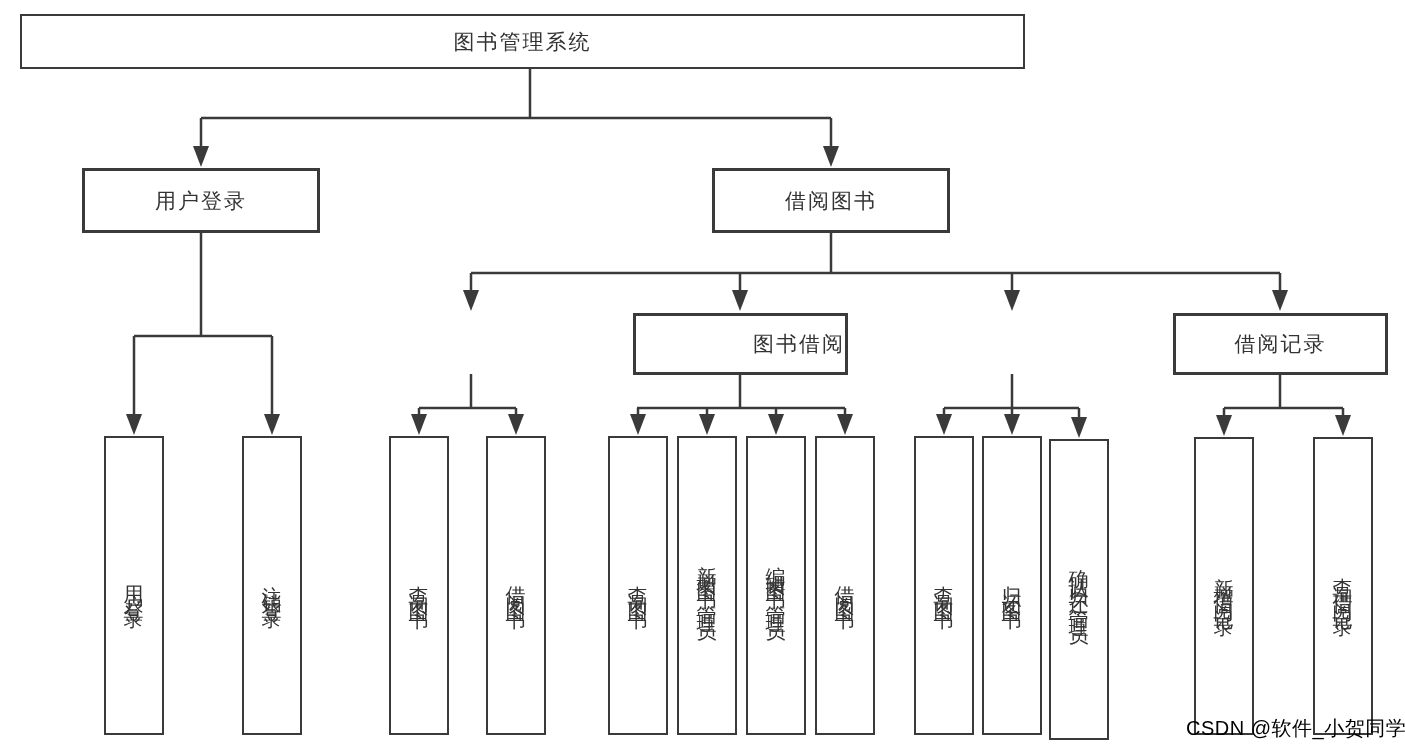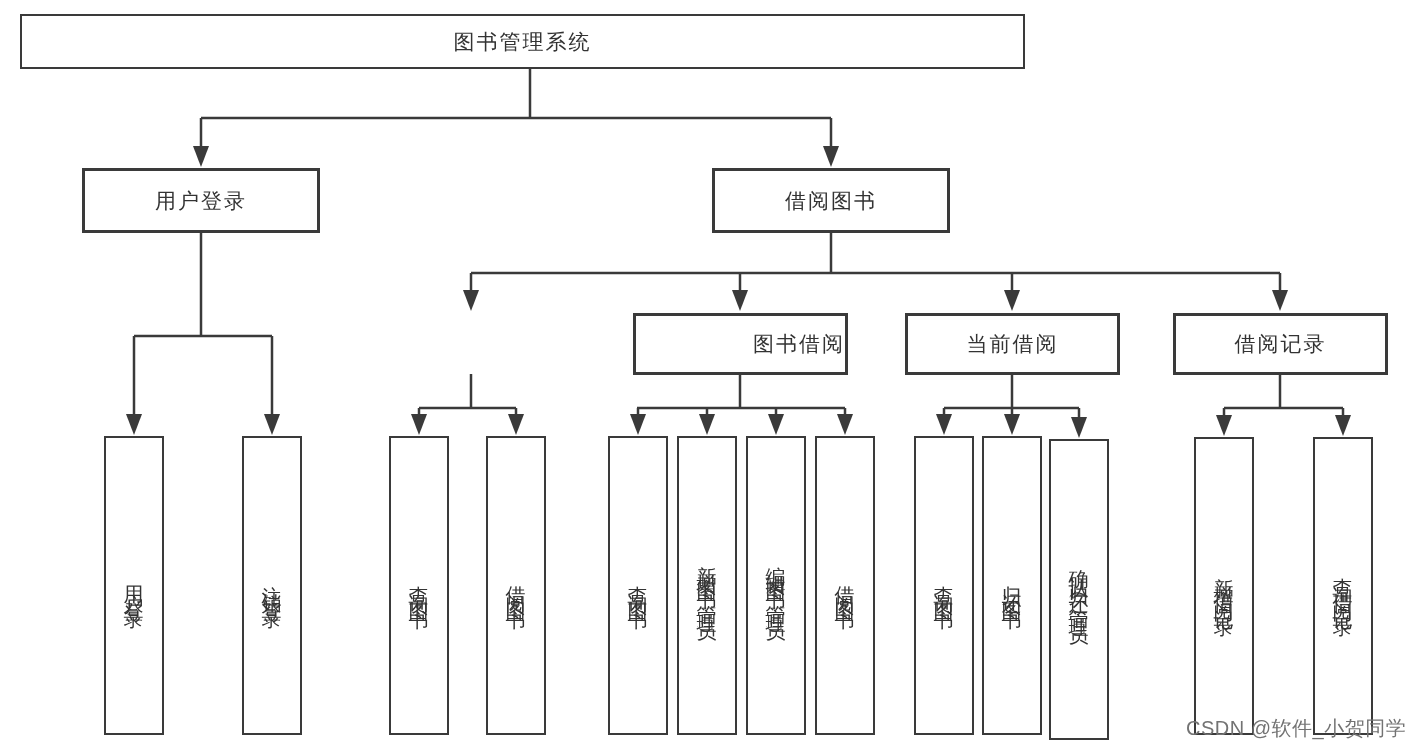--- a/index.html
+++ b/index.html
@@ -40,21 +40,21 @@
     line-height: 1;
     color: #333333;
     white-space: nowrap;
   }
   #watermark {
     position: absolute;
     left: 1186px;
     top: 715px;
     font-size: 20px;
     letter-spacing: 0.5px;
-    color: #737373;
+    color: #000000;
     z-index: 6;
     white-space: nowrap;
   }
 </style>
 </head>
 <body>
 
 <div id="canvas">
 
   <svg id="connectors" viewBox="0 0 1405 747" xmlns="http://www.w3.org/2000/svg">
@@ -123,23 +123,20 @@
   <div class="node hbox l1-box" style="left:82px; top:168px; width:238px; height:65px;">
     <span>用户登录</span>
   </div>
   <div class="node hbox l1-box" style="left:712px; top:168px; width:238px; height:65px;">
     <span>借阅图书</span>
   </div>
 
   <div class="node hbox l2-box" style="left:633px; top:313px; width:215px; height:62px;justify-content:flex-end;">
     <span>图书借阅</span>
   </div>
-  <div class="node hbox l2-box" style="left:905px; top:313px; width:215px; height:62px;">
-    <span>当前借阅</span>
-  </div>
   <div class="node hbox l2-box" style="left:1173px; top:313px; width:215px; height:62px;">
     <span>借阅记录</span>
   </div>
 
   <div class="node leaf" style="left:104px; top:436px; width:60px; height:299px;">
     <span class="vtext">用户登录</span>
   </div>
   <div class="node leaf" style="left:242px; top:436px; width:60px; height:299px;">
     <span class="vtext">注销登录</span>
   </div>

